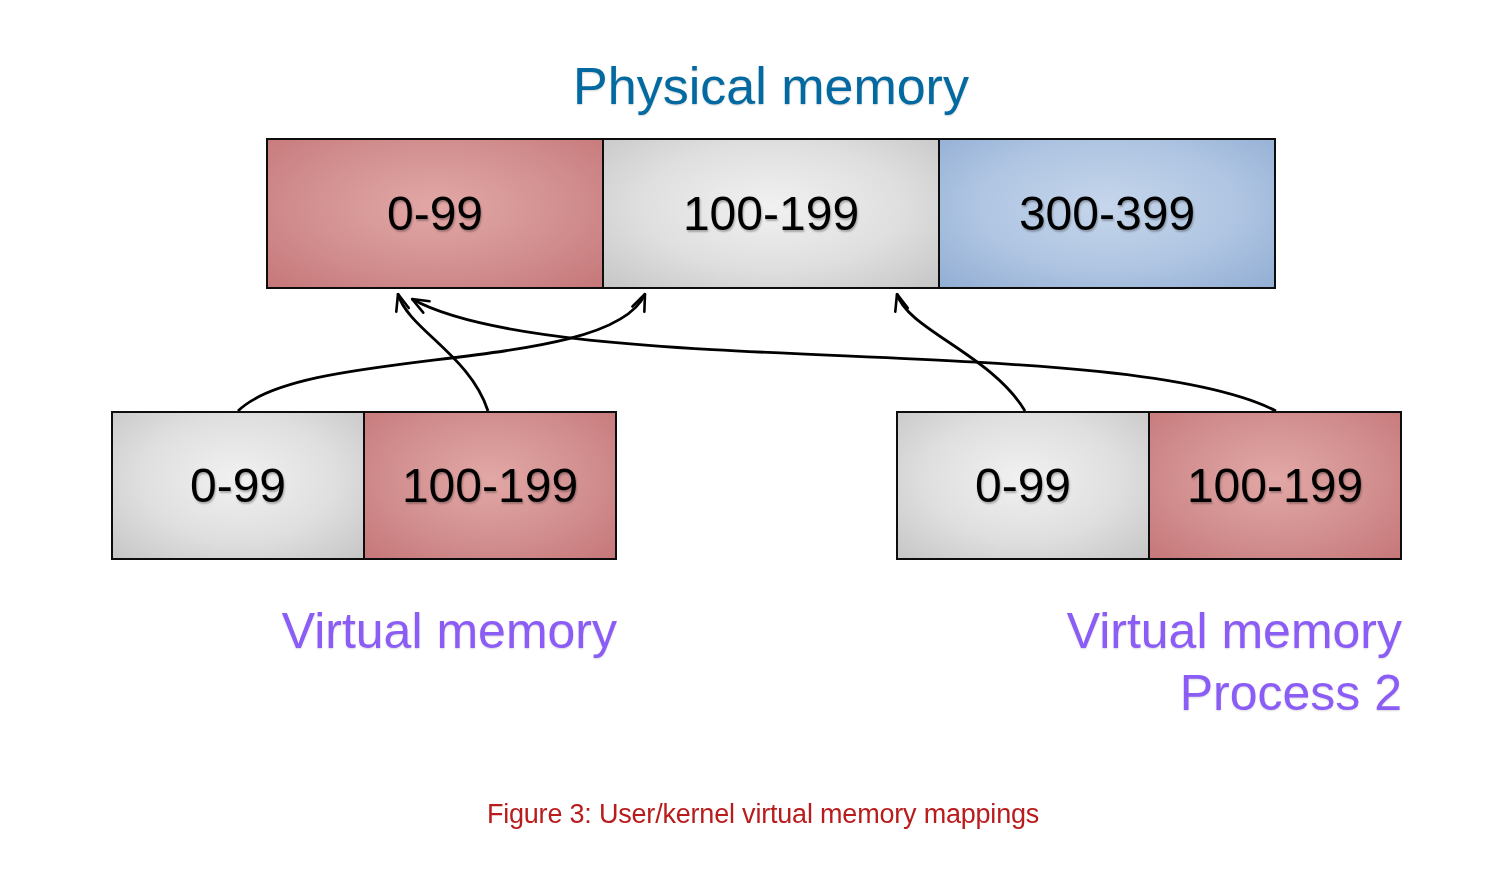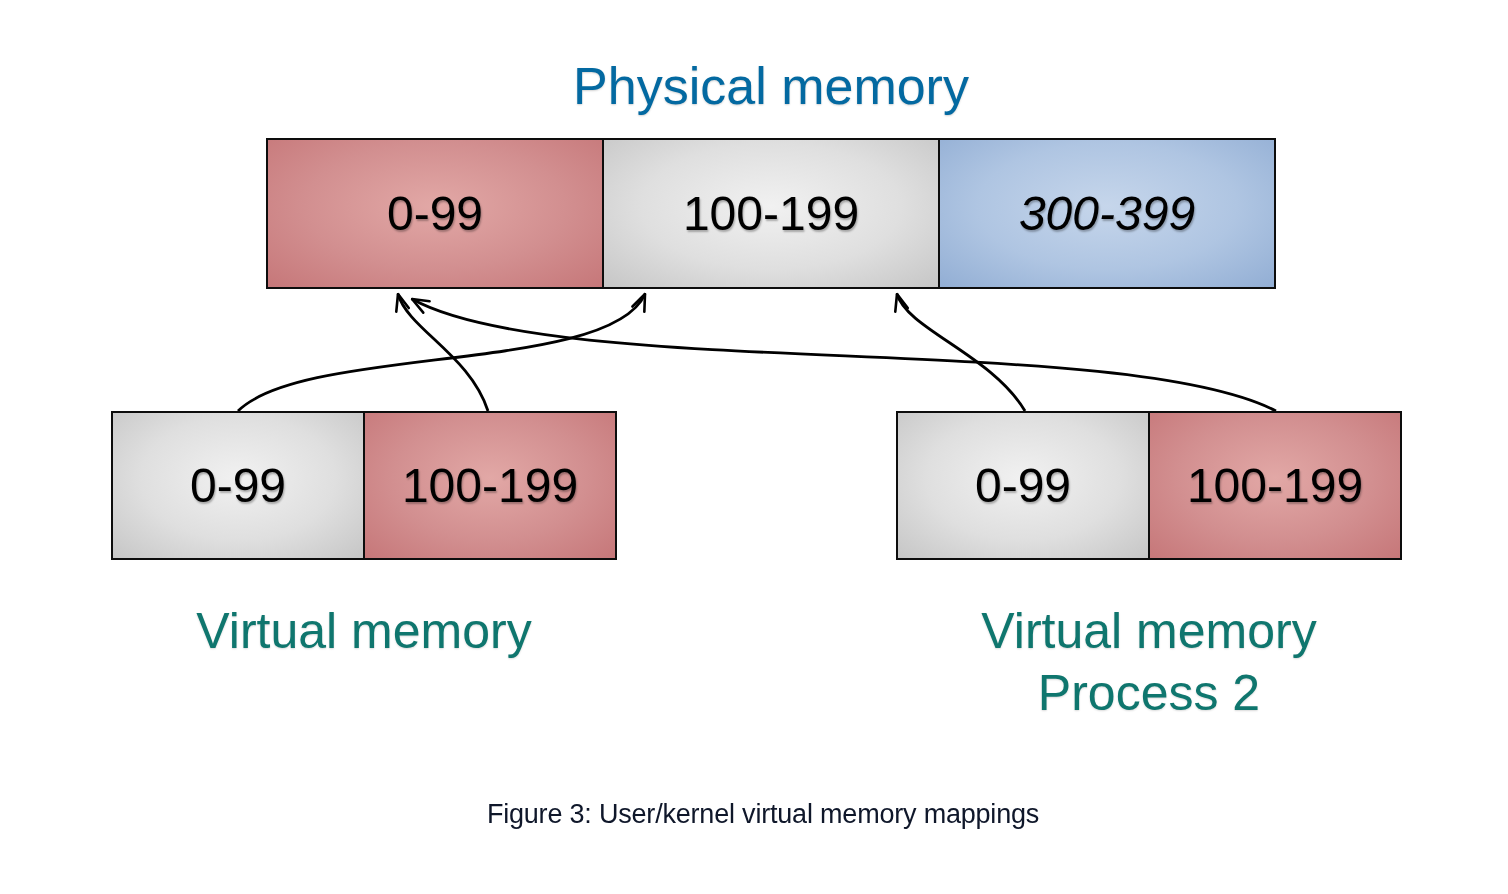--- a/index.html
+++ b/index.html
@@ -20,33 +20,33 @@
   #p1-bar { left:111px; top:411px; width:506px; height:149px; }
   #p2-bar { left:896px; top:411px; width:506px; height:149px; }
   .seg {
     flex:1 1 0; display:flex; align-items:center; justify-content:center;
     border-right:2.5px solid #0d0d0d; font-size:48px; color:#000;
     text-shadow:1px 2px 2px rgba(0,0,0,0.28); white-space:nowrap;
   }
   .seg:last-child { border-right:none; }
   .seg-kernel { background:radial-gradient(ellipse at 50% 45%, #e2a8a6 0%, #d28f90 55%, #c67779 100%); }
   .seg-user   { background:radial-gradient(ellipse at 50% 45%, #f1f1f1 0%, #dfdfdf 55%, #c6c6c6 100%); }
-  .seg-free   { background:radial-gradient(ellipse at 50% 45%, #c6d6eb 0%, #afc5e2 55%, #92aed4 100%);font-style:italic; }
+  .seg-free   { background:radial-gradient(ellipse at 50% 45%, #c6d6eb 0%, #afc5e2 55%, #92aed4 100%); }
   .vm-label {
-    position:absolute; top:600px; width:506px; text-align:center;
-    font-size:50px; line-height:62px; color:#0f766e;
+    position:absolute; top:600px; width:506px; text-align:right;
+    font-size:50px; line-height:62px; color:#8b5cf6;
     text-shadow:0 1px 2px rgba(0,0,0,0.15);
   }
   #p1-label { left:111px; }
   #p2-label { left:896px; }
   #arrow-layer { position:absolute; left:0; top:0; width:1508px; height:894px; pointer-events:none; }
   .arrow { fill:none; stroke:#000; stroke-width:2.8px; }
   .figure-caption {
     position:absolute; top:799px; left:763px; transform:translateX(-50%);
-    font-size:27px; color:#0f172a; letter-spacing:-0.2px; white-space:nowrap;
+    font-size:27px; color:#b91c1c; letter-spacing:-0.2px; white-space:nowrap;
   }
 </style>
 </head>
 <body>
 
 <div id="canvas">
 
   <div class="diagram-title">Physical memory</div>
 
   <svg id="arrow-layer" viewBox="0 0 1508 894" xmlns="http://www.w3.org/2000/svg">

